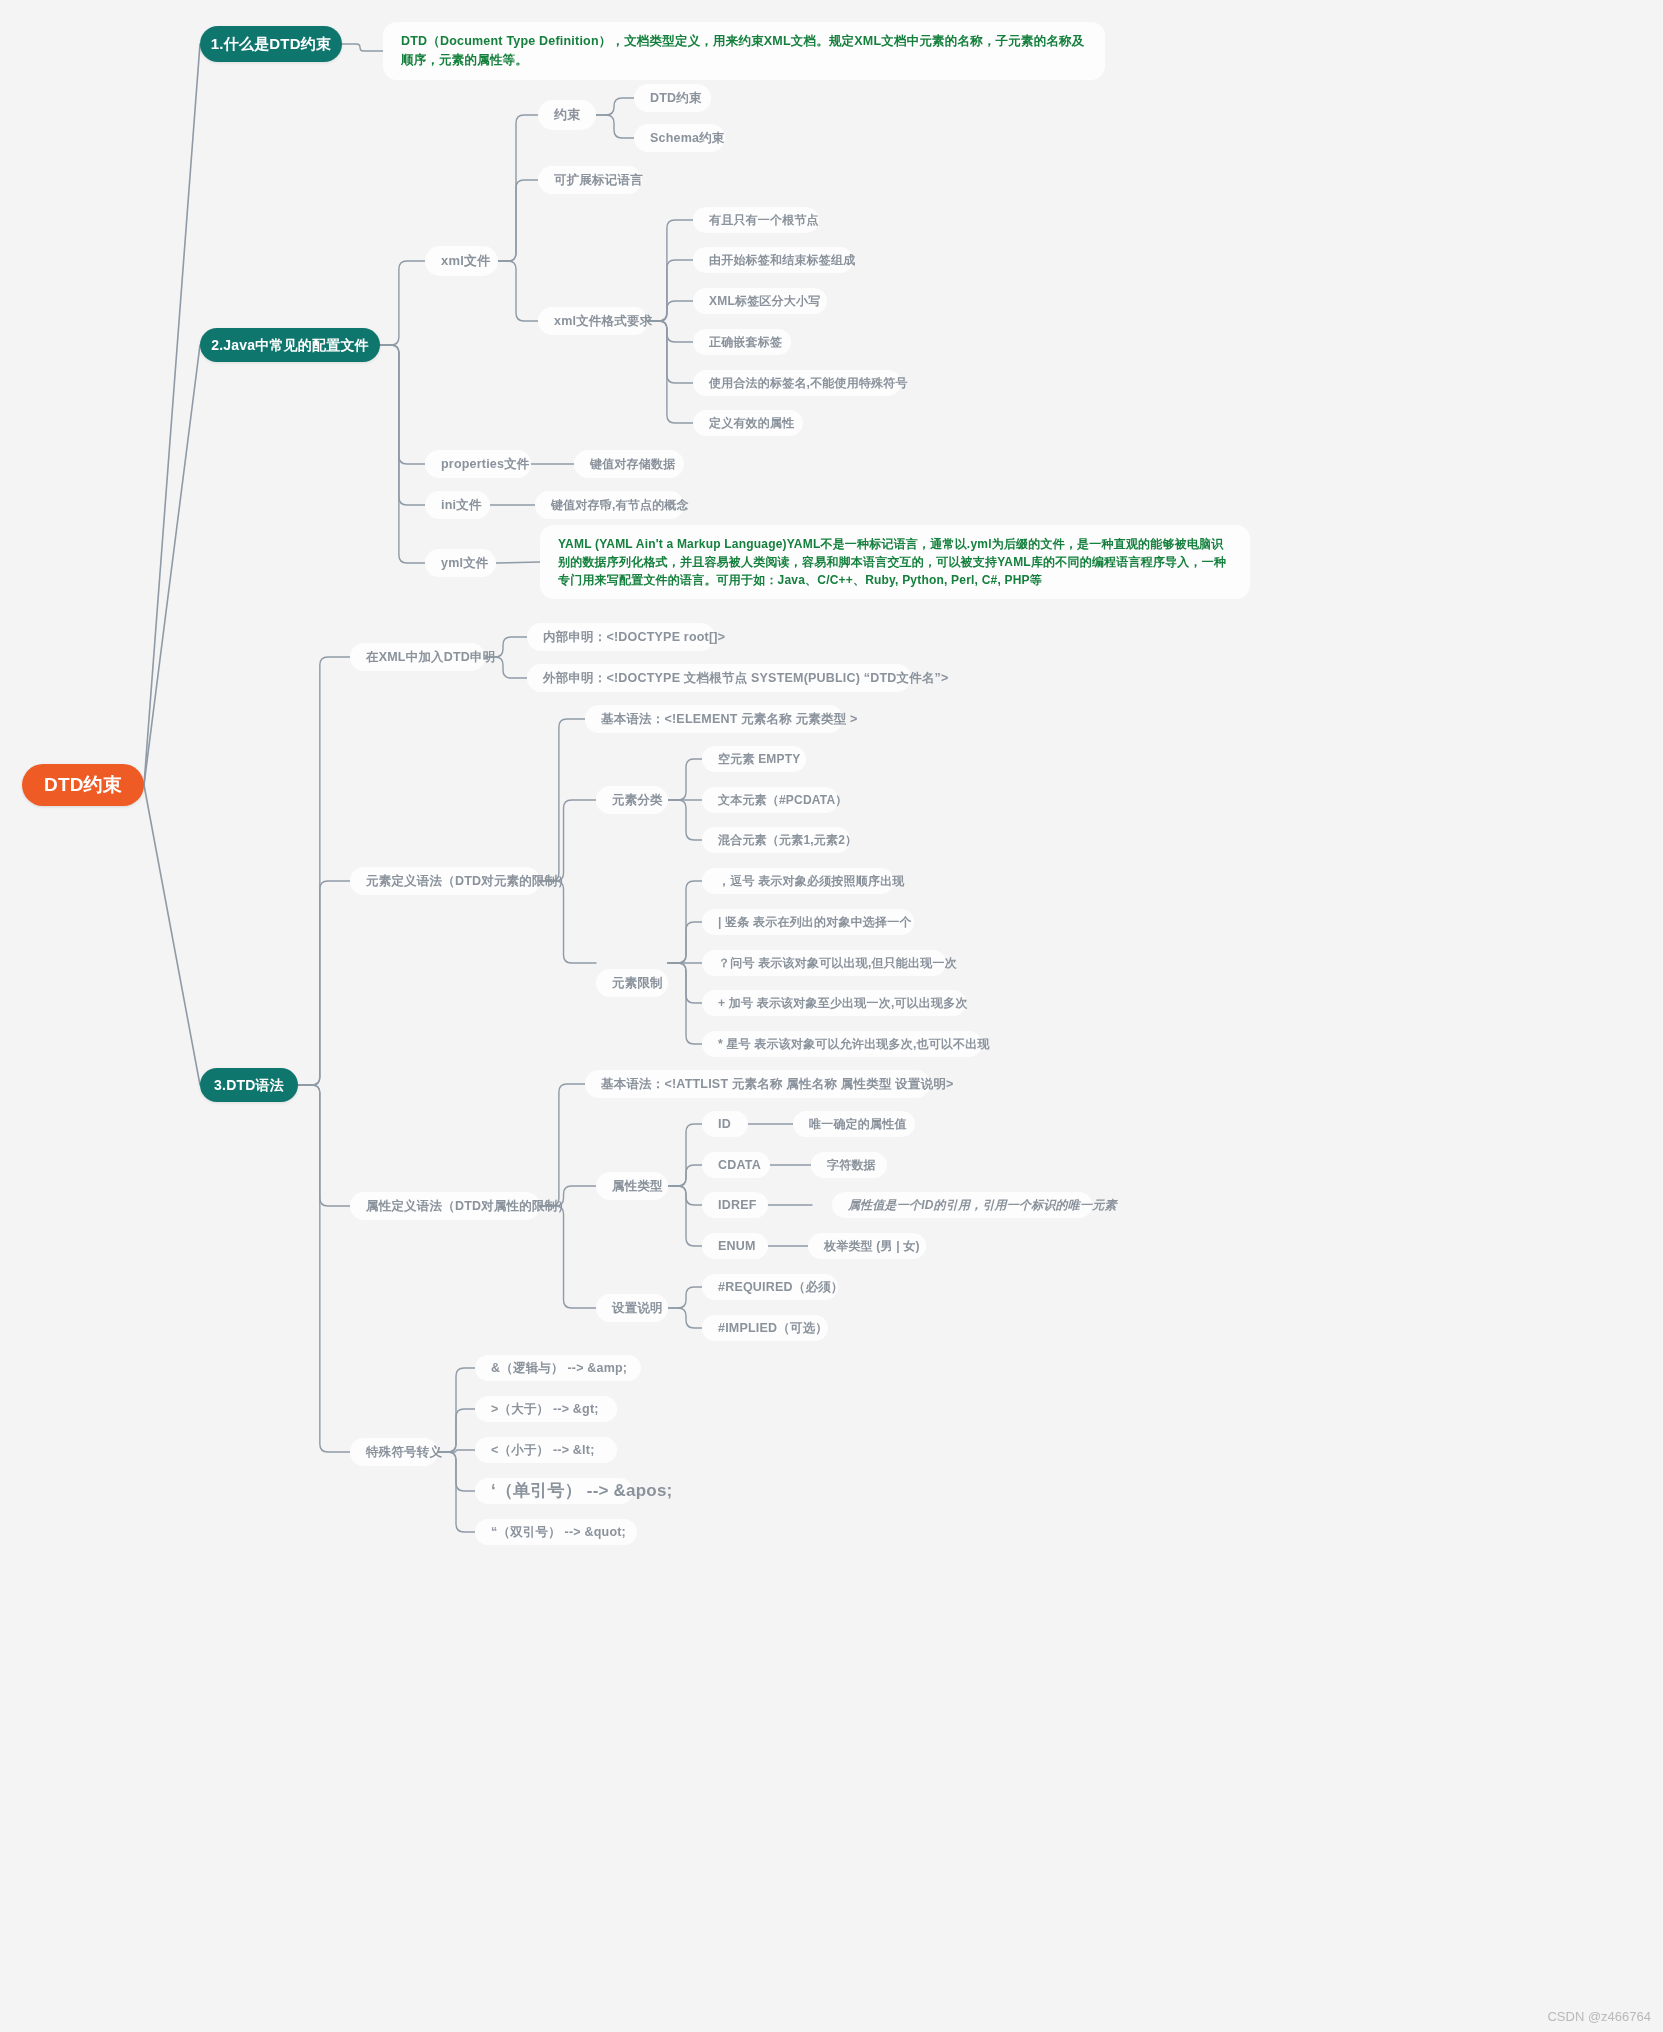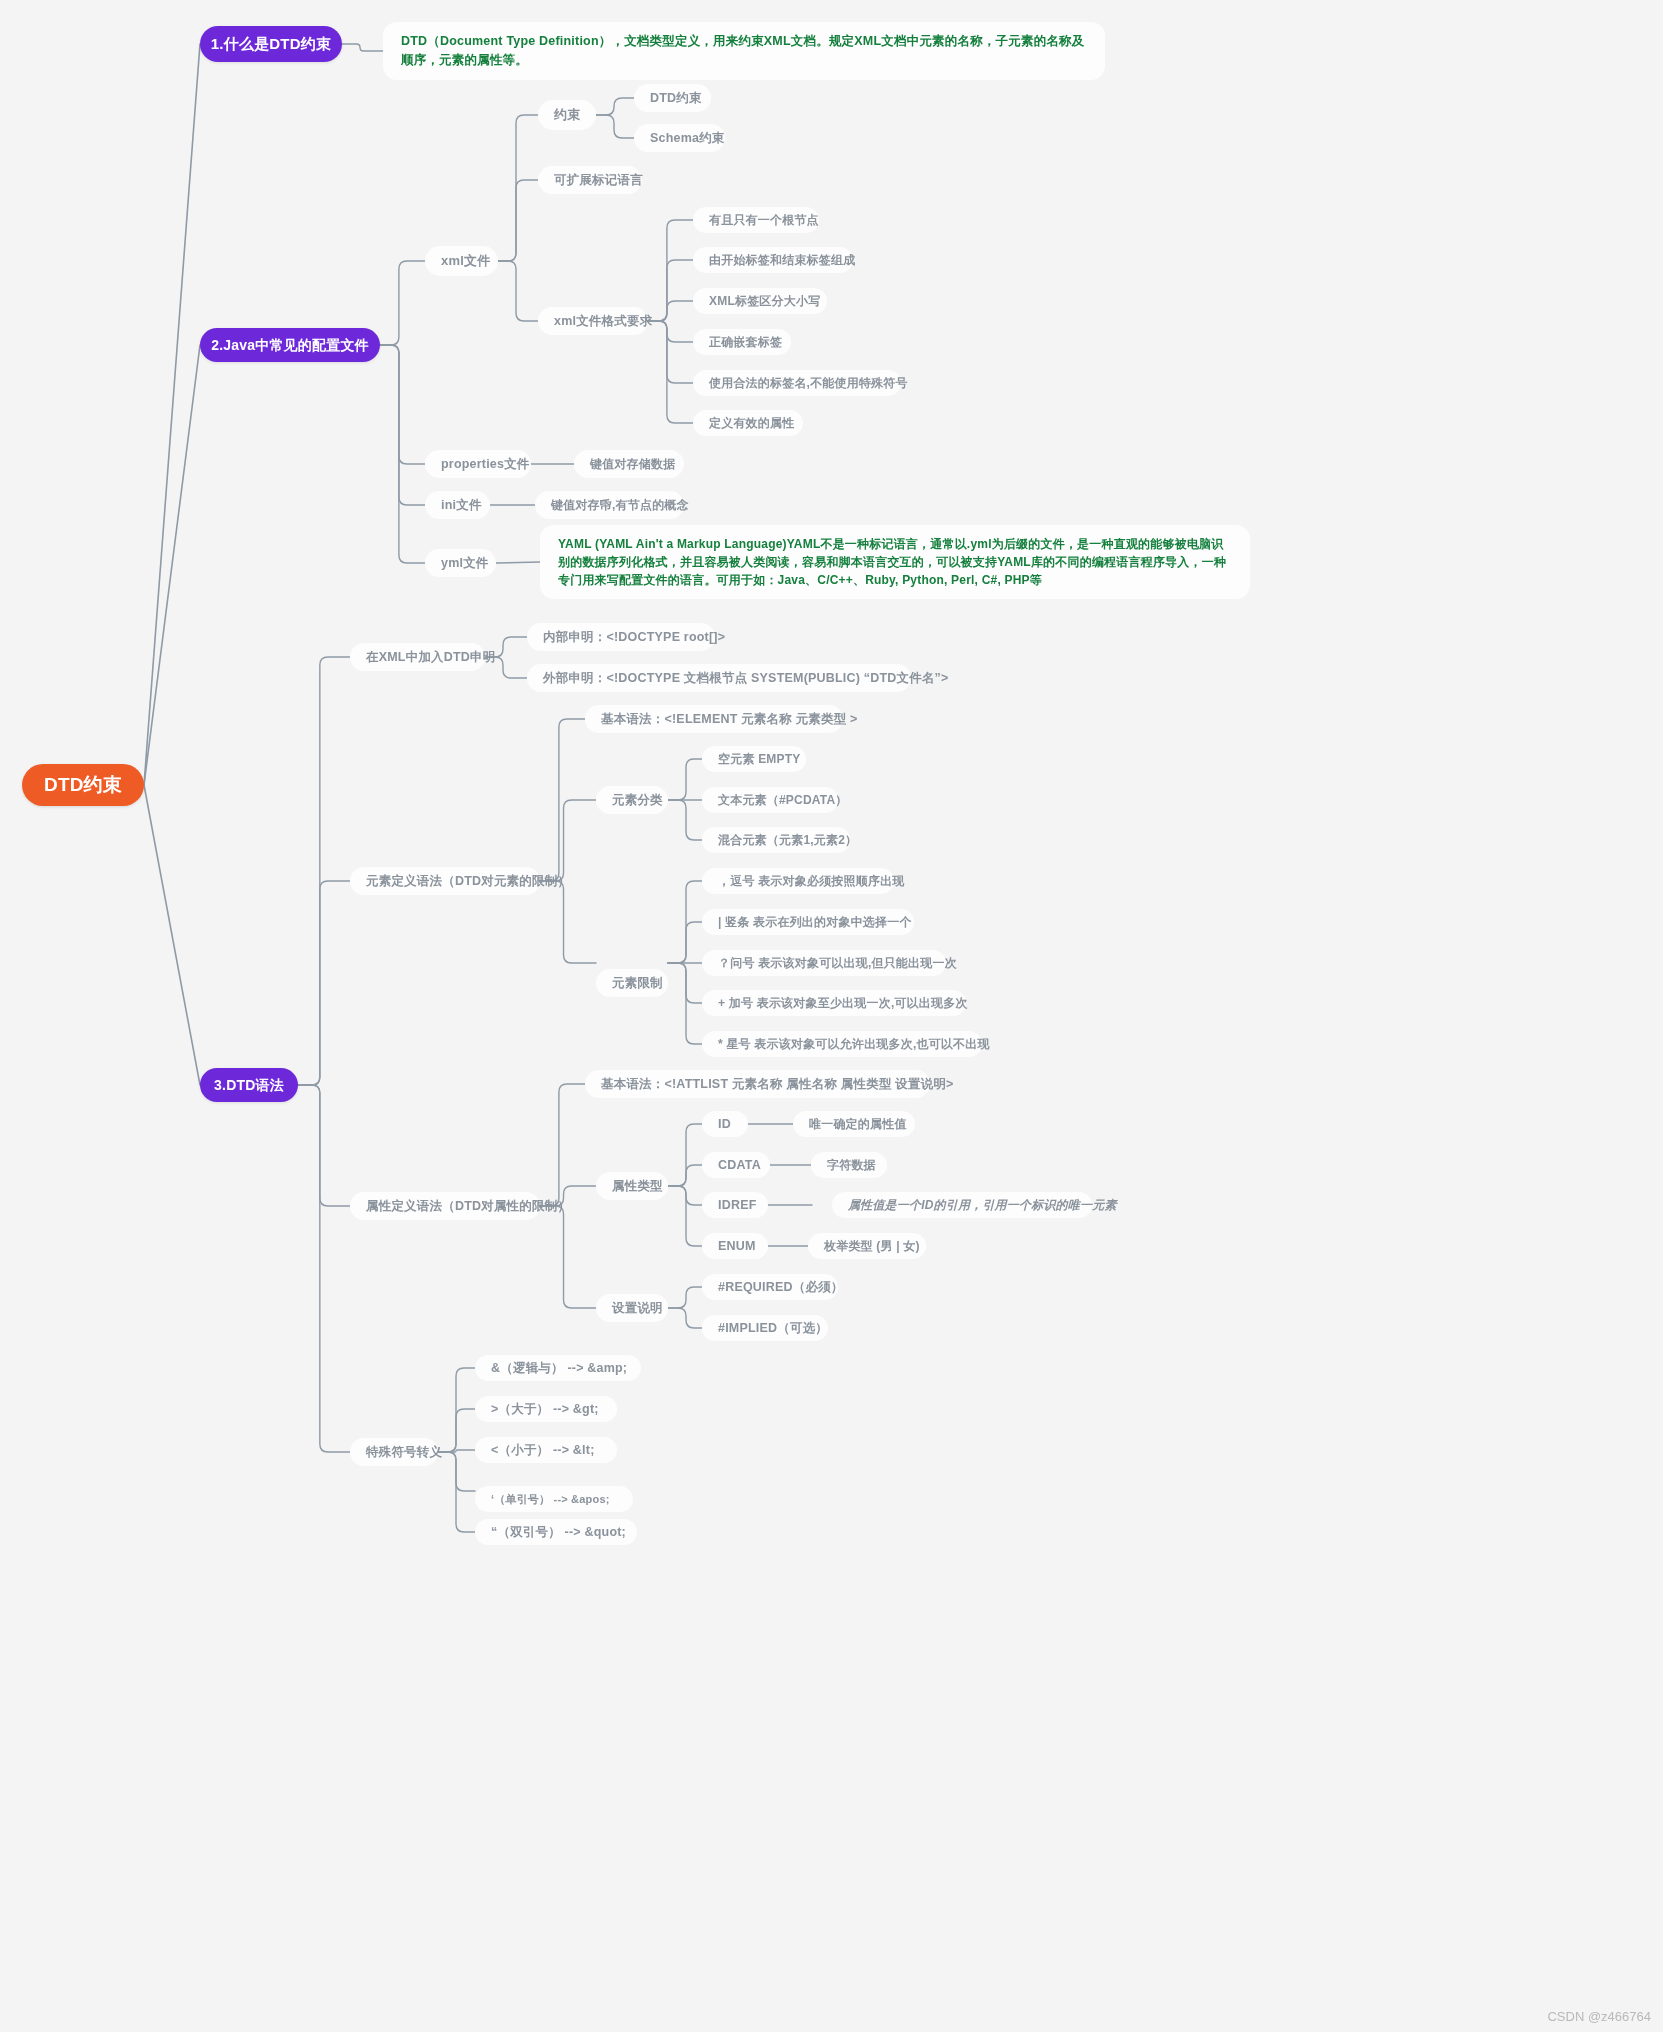--- a/index.html
+++ b/index.html
@@ -30,21 +30,21 @@
   }
   .node.root {
     background: #ef5b25;
     color: #ffffff;
     font-weight: bold;
     border-radius: 24px;
     justify-content: center;
     box-shadow: 0 1px 3px rgba(0,0,0,.12);
   }
   .node.main {
-    background: #6d28d9;
+    background: #0f766e;
     color: #ffffff;
     border-radius: 20px;
     justify-content: center;
     box-shadow: 0 1px 3px rgba(0,0,0,.10);
   }
   .node.para {
     white-space: normal;
     align-items: flex-start;
     font-weight: bold;
     border-radius: 14px;
@@ -173,17 +173,17 @@
       <div class="node" style="left: 832px; top: 1192px; width: 260px; height: 26px; font-size: 12px; font-style: italic;">属性值是一个ID的引用，引用一个标识的唯一元素</div>
       <div class="node" style="left: 702px; top: 1233px; width: 66px; height: 26px; font-size: 12.5px;">ENUM</div>
       <div class="node" style="left: 808px; top: 1233px; width: 118px; height: 26px; font-size: 12px;">枚举类型 (男 | 女)</div>
       <div class="node" style="left: 596px; top: 1294px; width: 72px; height: 28px; font-size: 12.5px;">设置说明</div>
       <div class="node" style="left: 702px; top: 1274px; width: 136px; height: 26px; font-size: 12.5px;">#REQUIRED（必须）</div>
       <div class="node" style="left: 702px; top: 1315px; width: 126px; height: 26px; font-size: 12.5px;">#IMPLIED（可选）</div>
       <div class="node" style="left: 350px; top: 1438px; width: 88px; height: 28px; font-size: 12.5px; text-align: center;">特殊符号转义</div>
       <div class="node" style="left: 475px; top: 1355px; width: 166px; height: 26px; font-size: 12.5px;">&amp;（逻辑与）  --&gt;  &amp;amp;</div>
       <div class="node" style="left: 475px; top: 1396px; width: 142px; height: 26px; font-size: 12.5px;">&gt;（大于）  --&gt;  &amp;gt;</div>
       <div class="node" style="left: 475px; top: 1437px; width: 142px; height: 26px; font-size: 12.5px;">&lt;（小于）  --&gt;  &amp;lt;</div>
-      <div class="node" style="left: 475px; top: 1478px; width: 158px; height: 26px; font-size: 11px; margin-top: 8px;">‘（单引号）  --&gt;  &amp;apos;</div>
+      <div class="node" style="left: 475px; top: 1478px; width: 158px; height: 26px; font-size: 17px;">‘（单引号）  --&gt;  &amp;apos;</div>
       <div class="node" style="left: 475px; top: 1519px; width: 162px; height: 26px; font-size: 12.5px;">“（双引号）  --&gt;  &amp;quot;</div>
     </div>
   <div class="watermark">CSDN @z466764</div>
 </div>
 
 </body></html>

